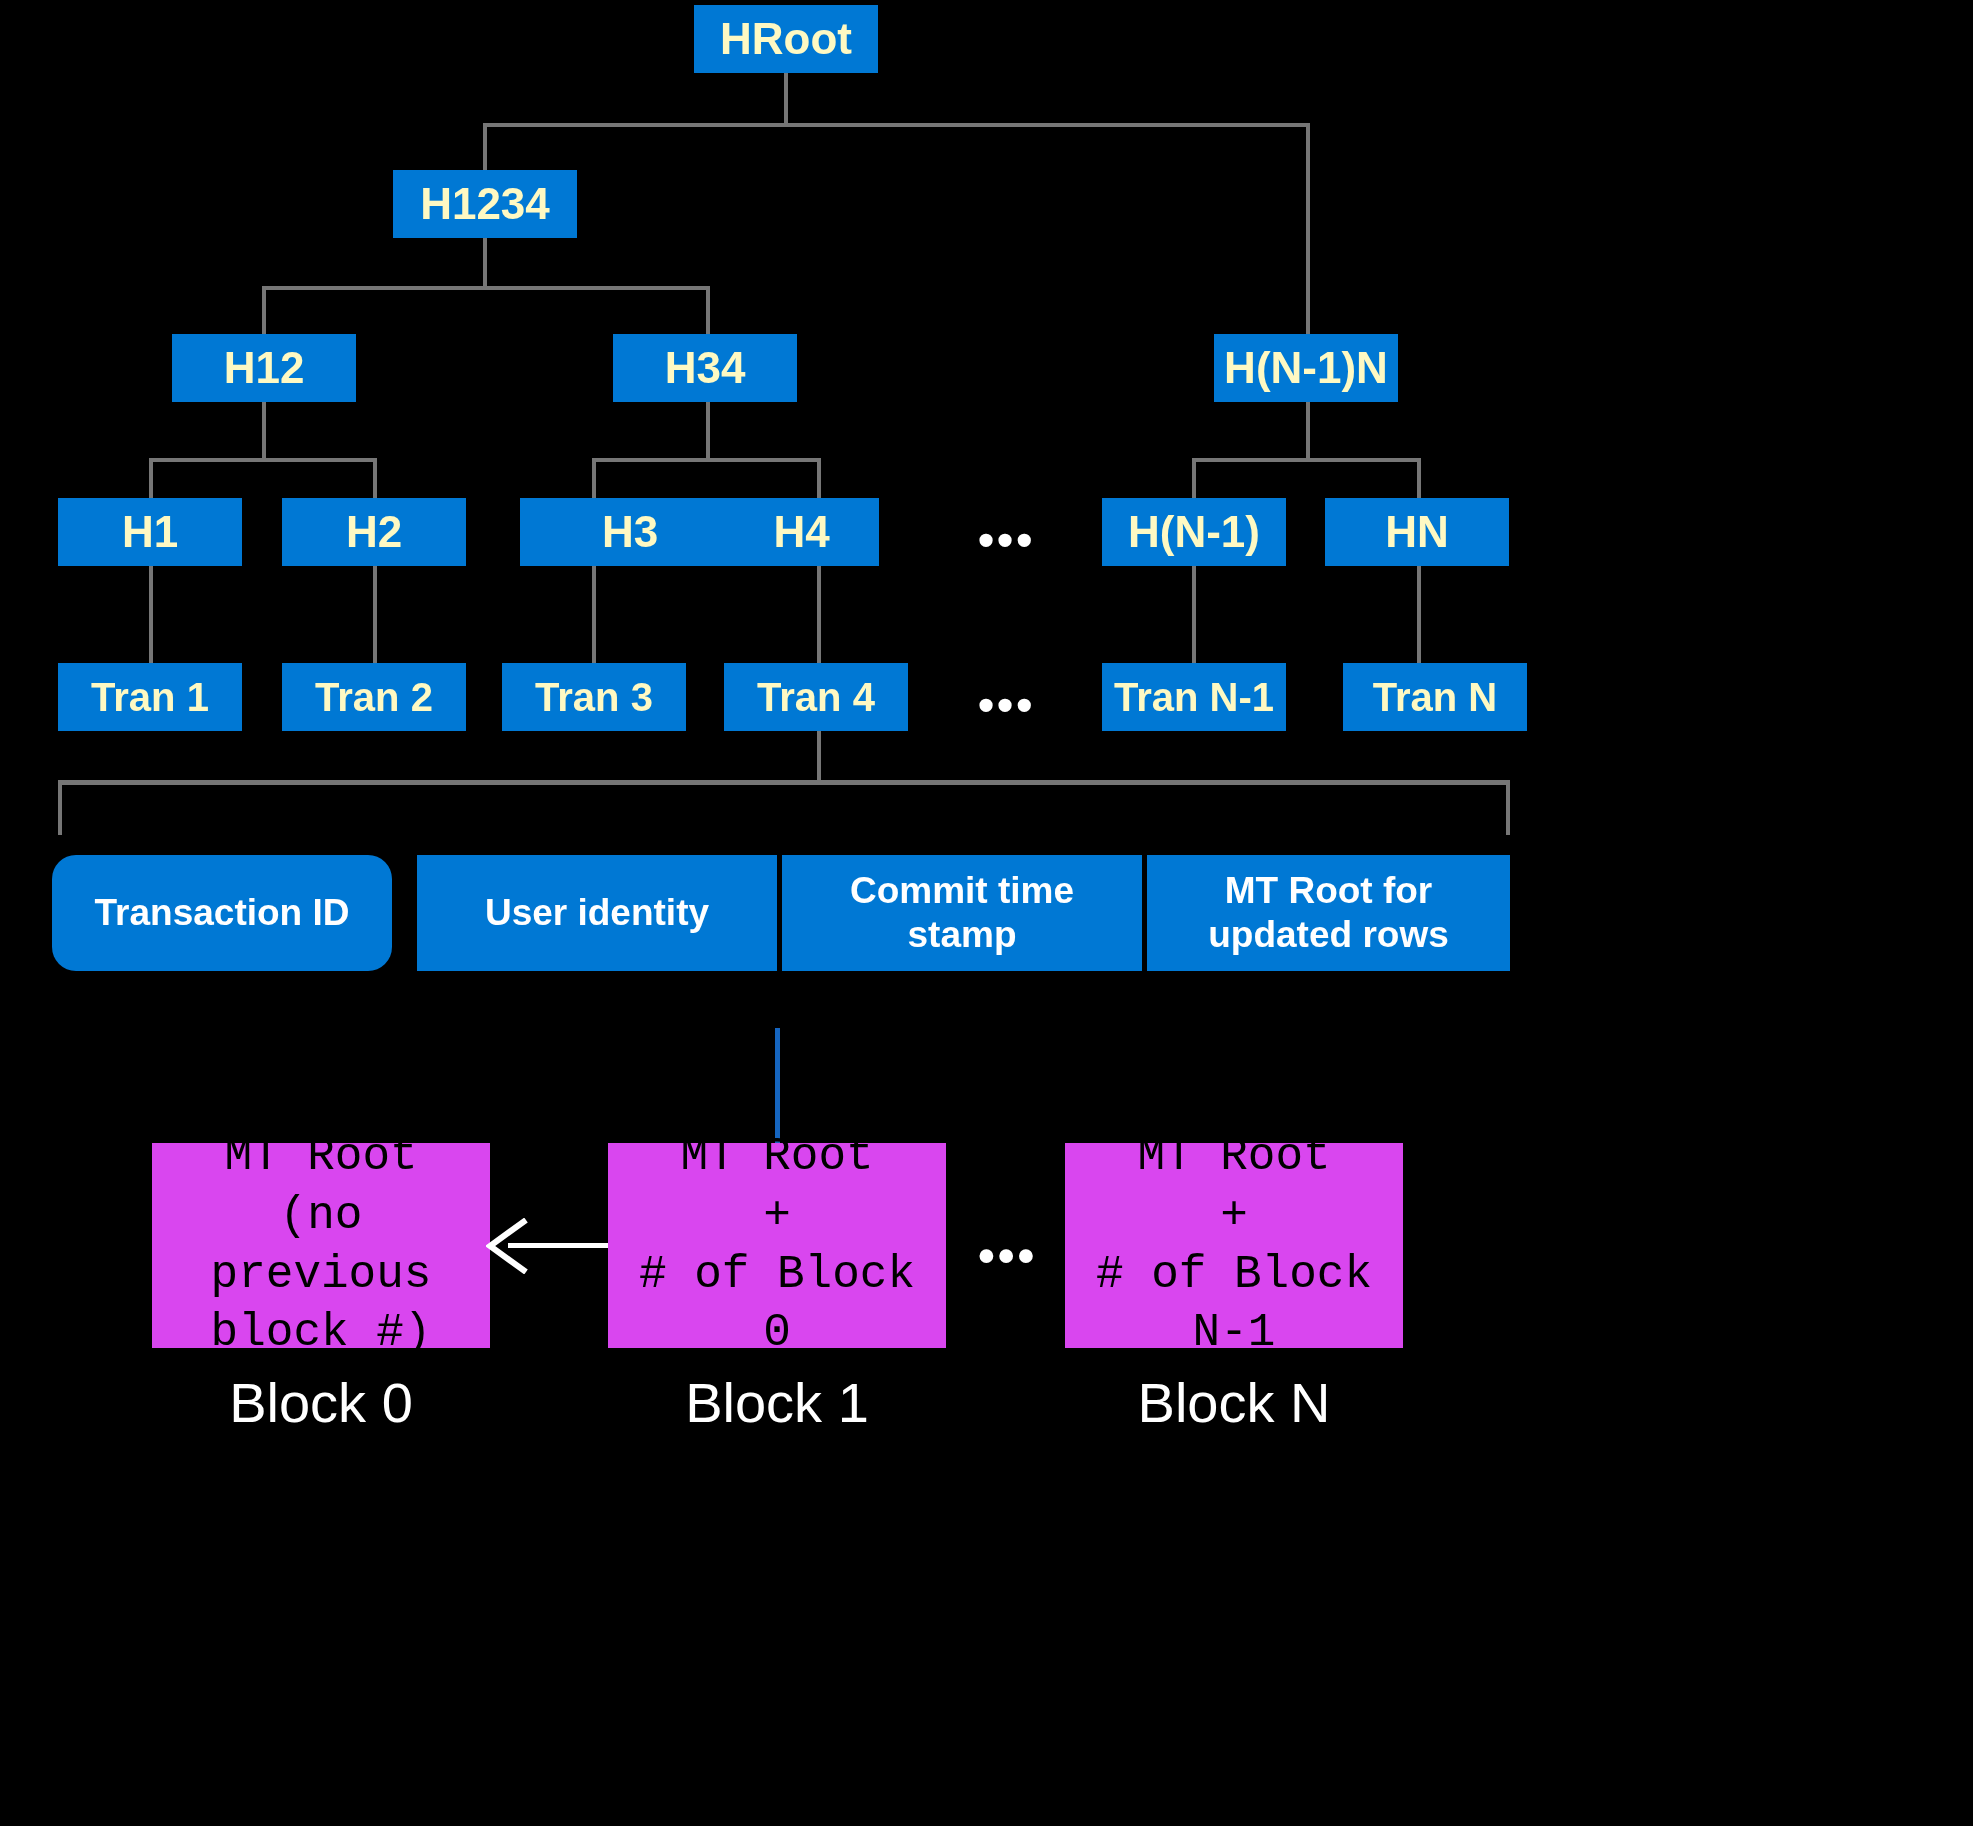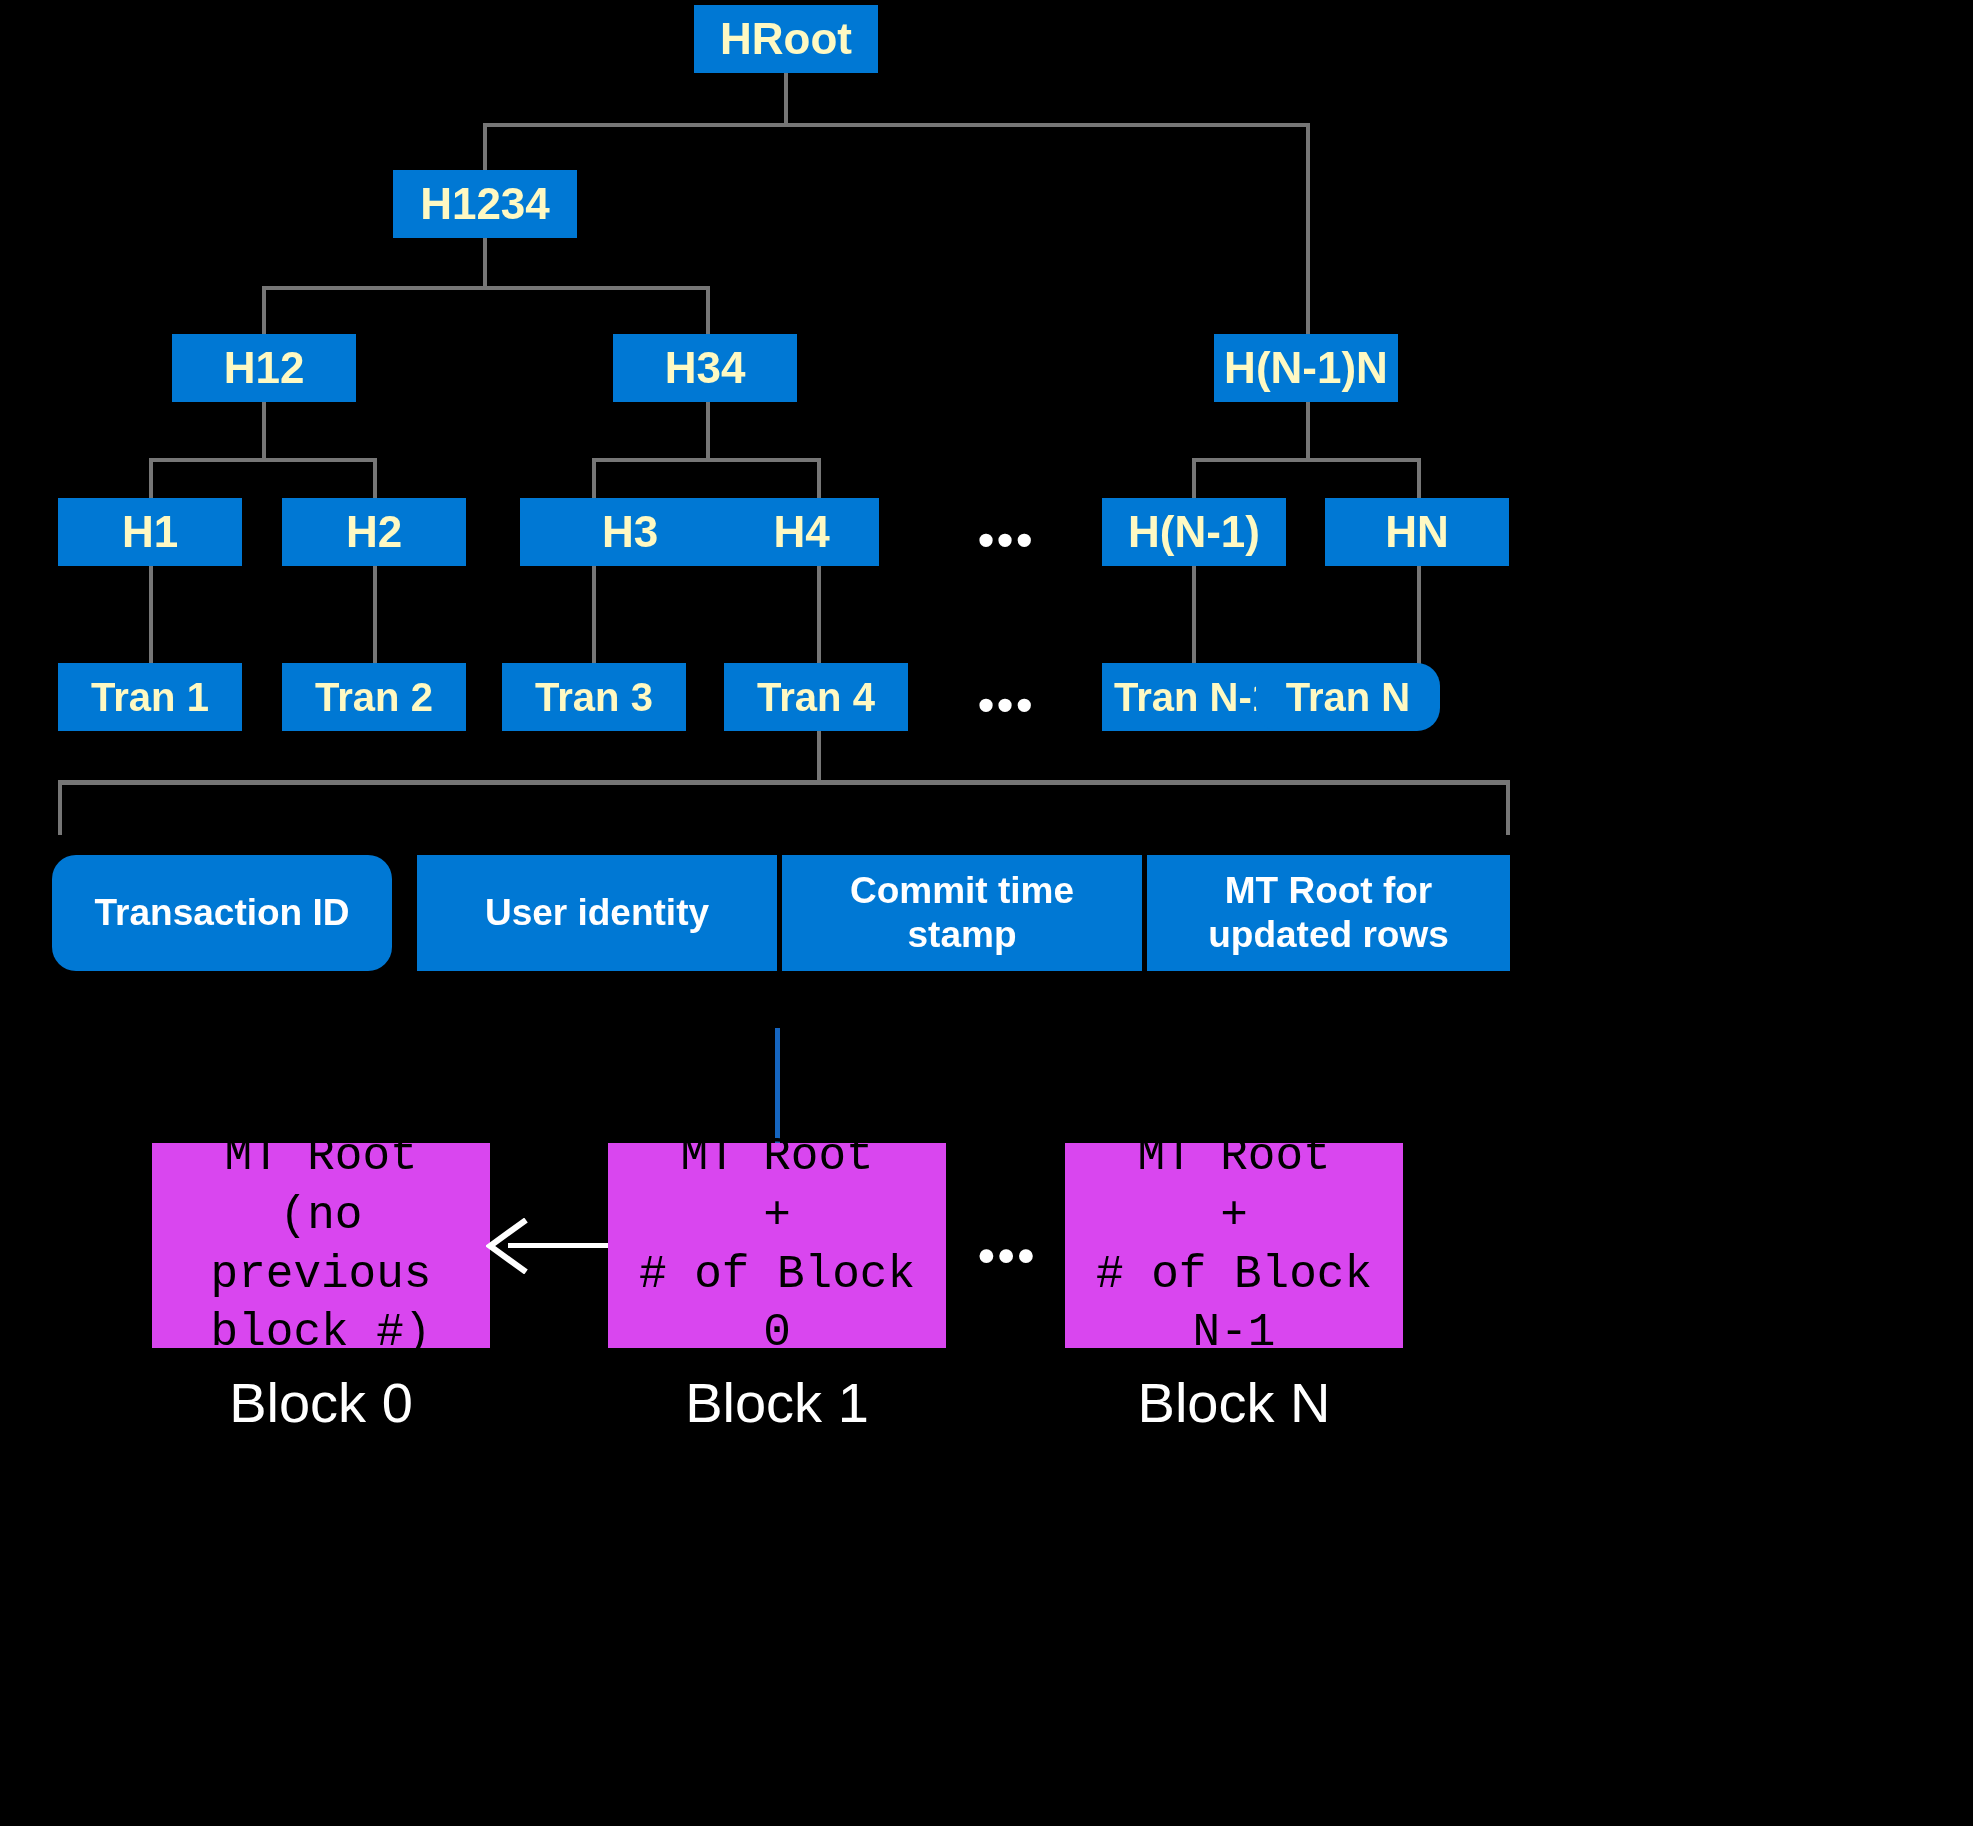--- a/index.html
+++ b/index.html
@@ -93,21 +93,21 @@
   <div class="conn vline" style="left:817px;top:566px;width:4px;height:98px;"></div>
   <div class="conn vline" style="left:1192px;top:566px;width:4px;height:98px;"></div>
   <div class="conn vline" style="left:1417px;top:566px;width:4px;height:98px;"></div>
 
   <div class="node tnode" style="left:58px;top:663px;width:184px;height:68px;">Tran 1</div>
   <div class="node tnode" style="left:282px;top:663px;width:184px;height:68px;">Tran 2</div>
   <div class="node tnode" style="left:502px;top:663px;width:184px;height:68px;">Tran 3</div>
   <div class="node tnode" style="left:724px;top:663px;width:184px;height:68px;">Tran 4</div>
   <div class="ellipsis" style="left:978px;top:682px;">•••</div>
   <div class="node tnode" style="left:1102px;top:663px;width:184px;height:68px;">Tran N-1</div>
-  <div class="node tnode" style="left:1256px;top:663px;width:184px;height:68px;border-radius:23px;">Tran N</div>
+  <div class="node tnode" style="left:1343px;top:663px;width:184px;height:68px;">Tran N</div>
 
   <div class="conn vline" style="left:817px;top:731px;width:4px;height:51px;"></div>
   <div class="conn hline" style="left:58px;top:780px;width:1452px;height:5px;"></div>
   <div class="conn vline" style="left:58px;top:780px;width:4px;height:55px;"></div>
   <div class="conn vline" style="left:1506px;top:780px;width:4px;height:55px;"></div>
 
   <div class="barcell" style="left:52px;top:855px;width:340px;height:116px;border-radius:24px;">Transaction ID</div>
   <div class="barcell" style="left:417px;top:855px;width:360px;height:116px;">User identity</div>
   <div class="barcell" style="left:782px;top:855px;width:360px;height:116px;">Commit time
 stamp</div>

